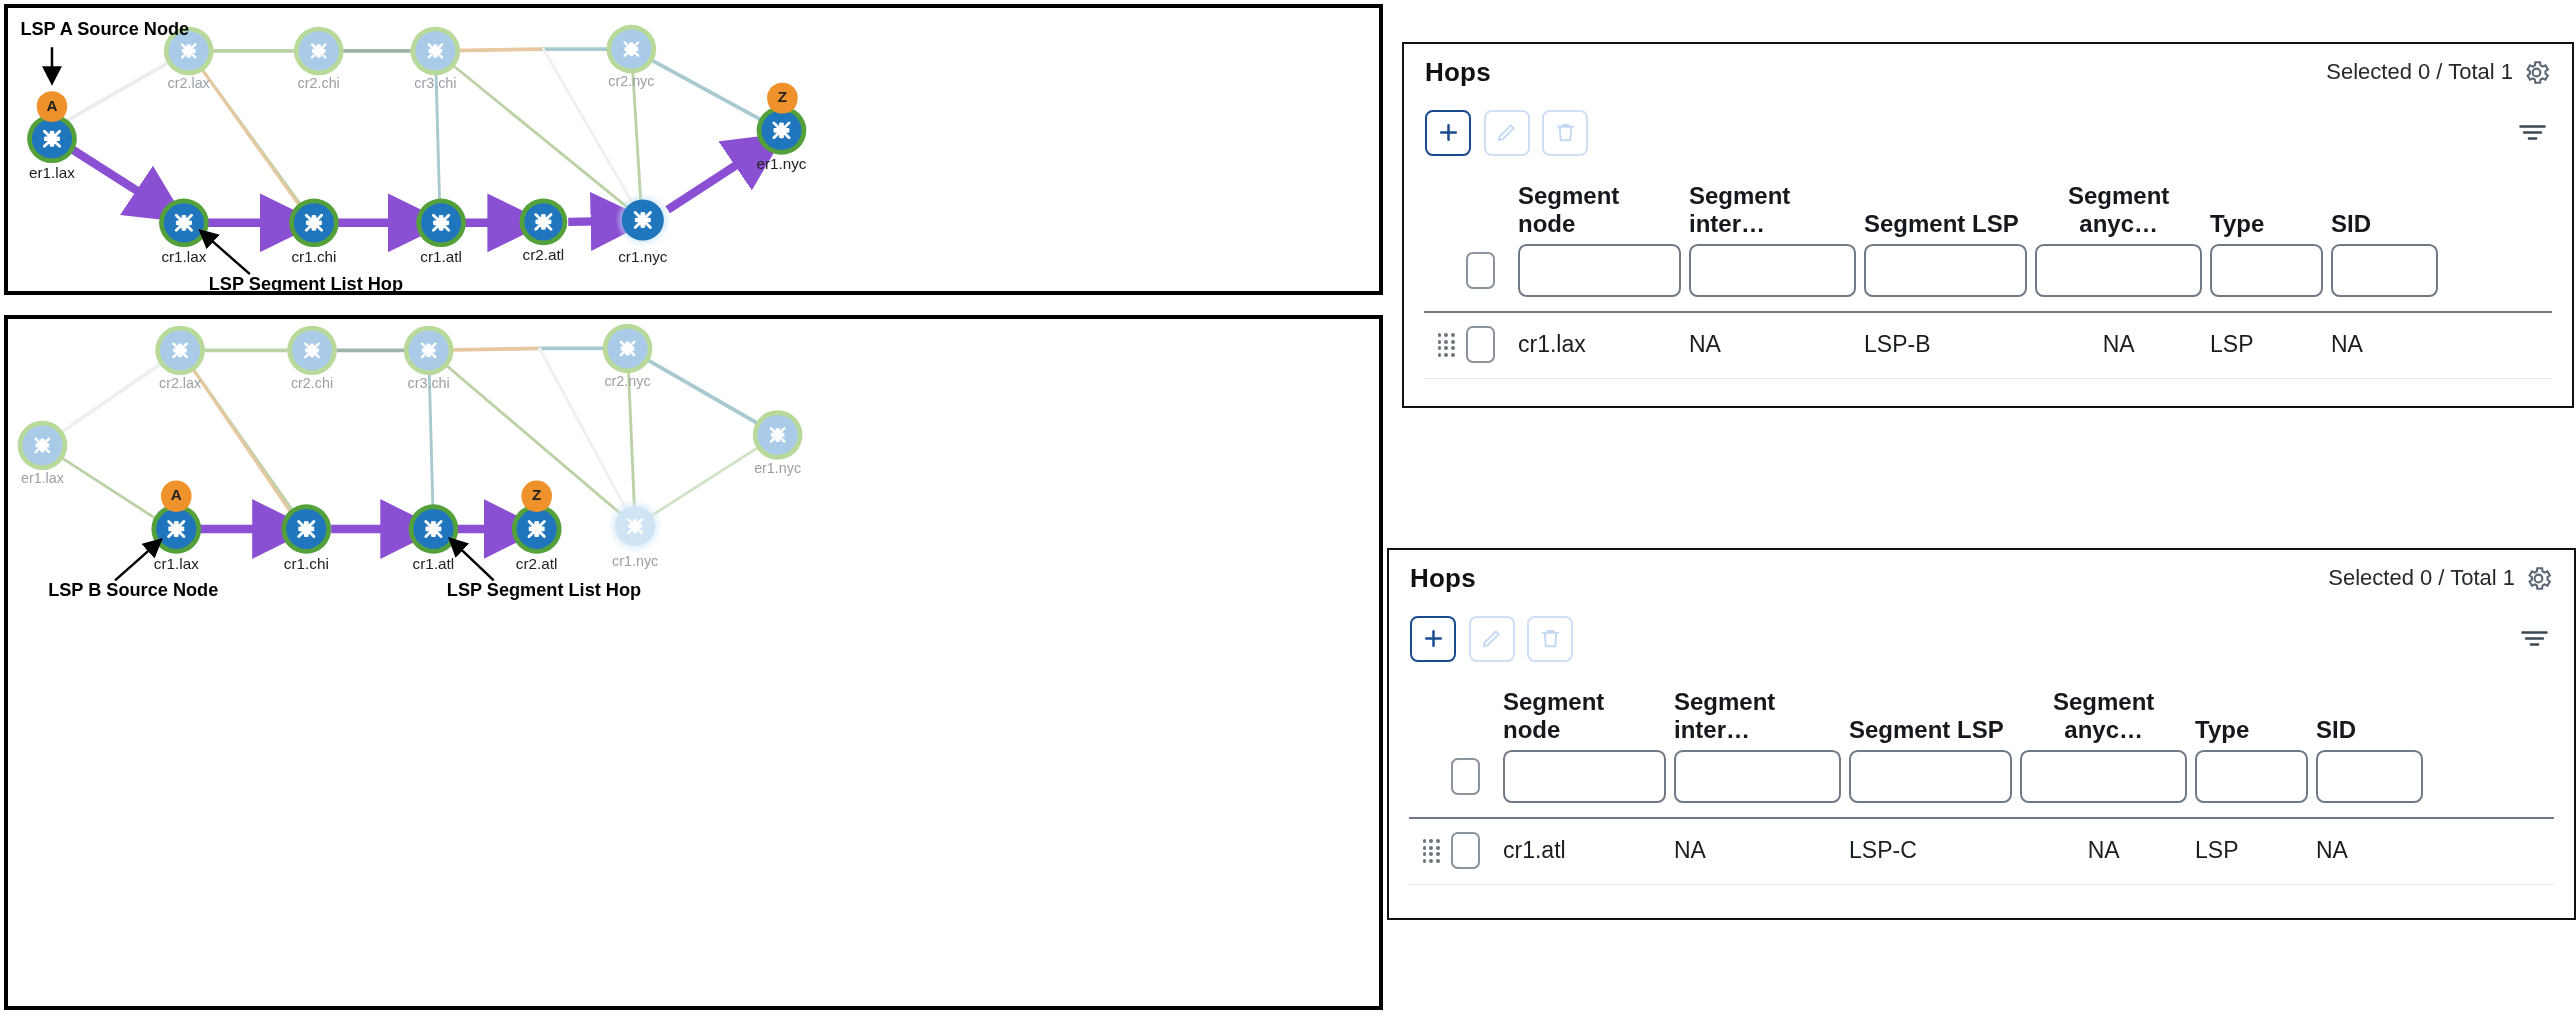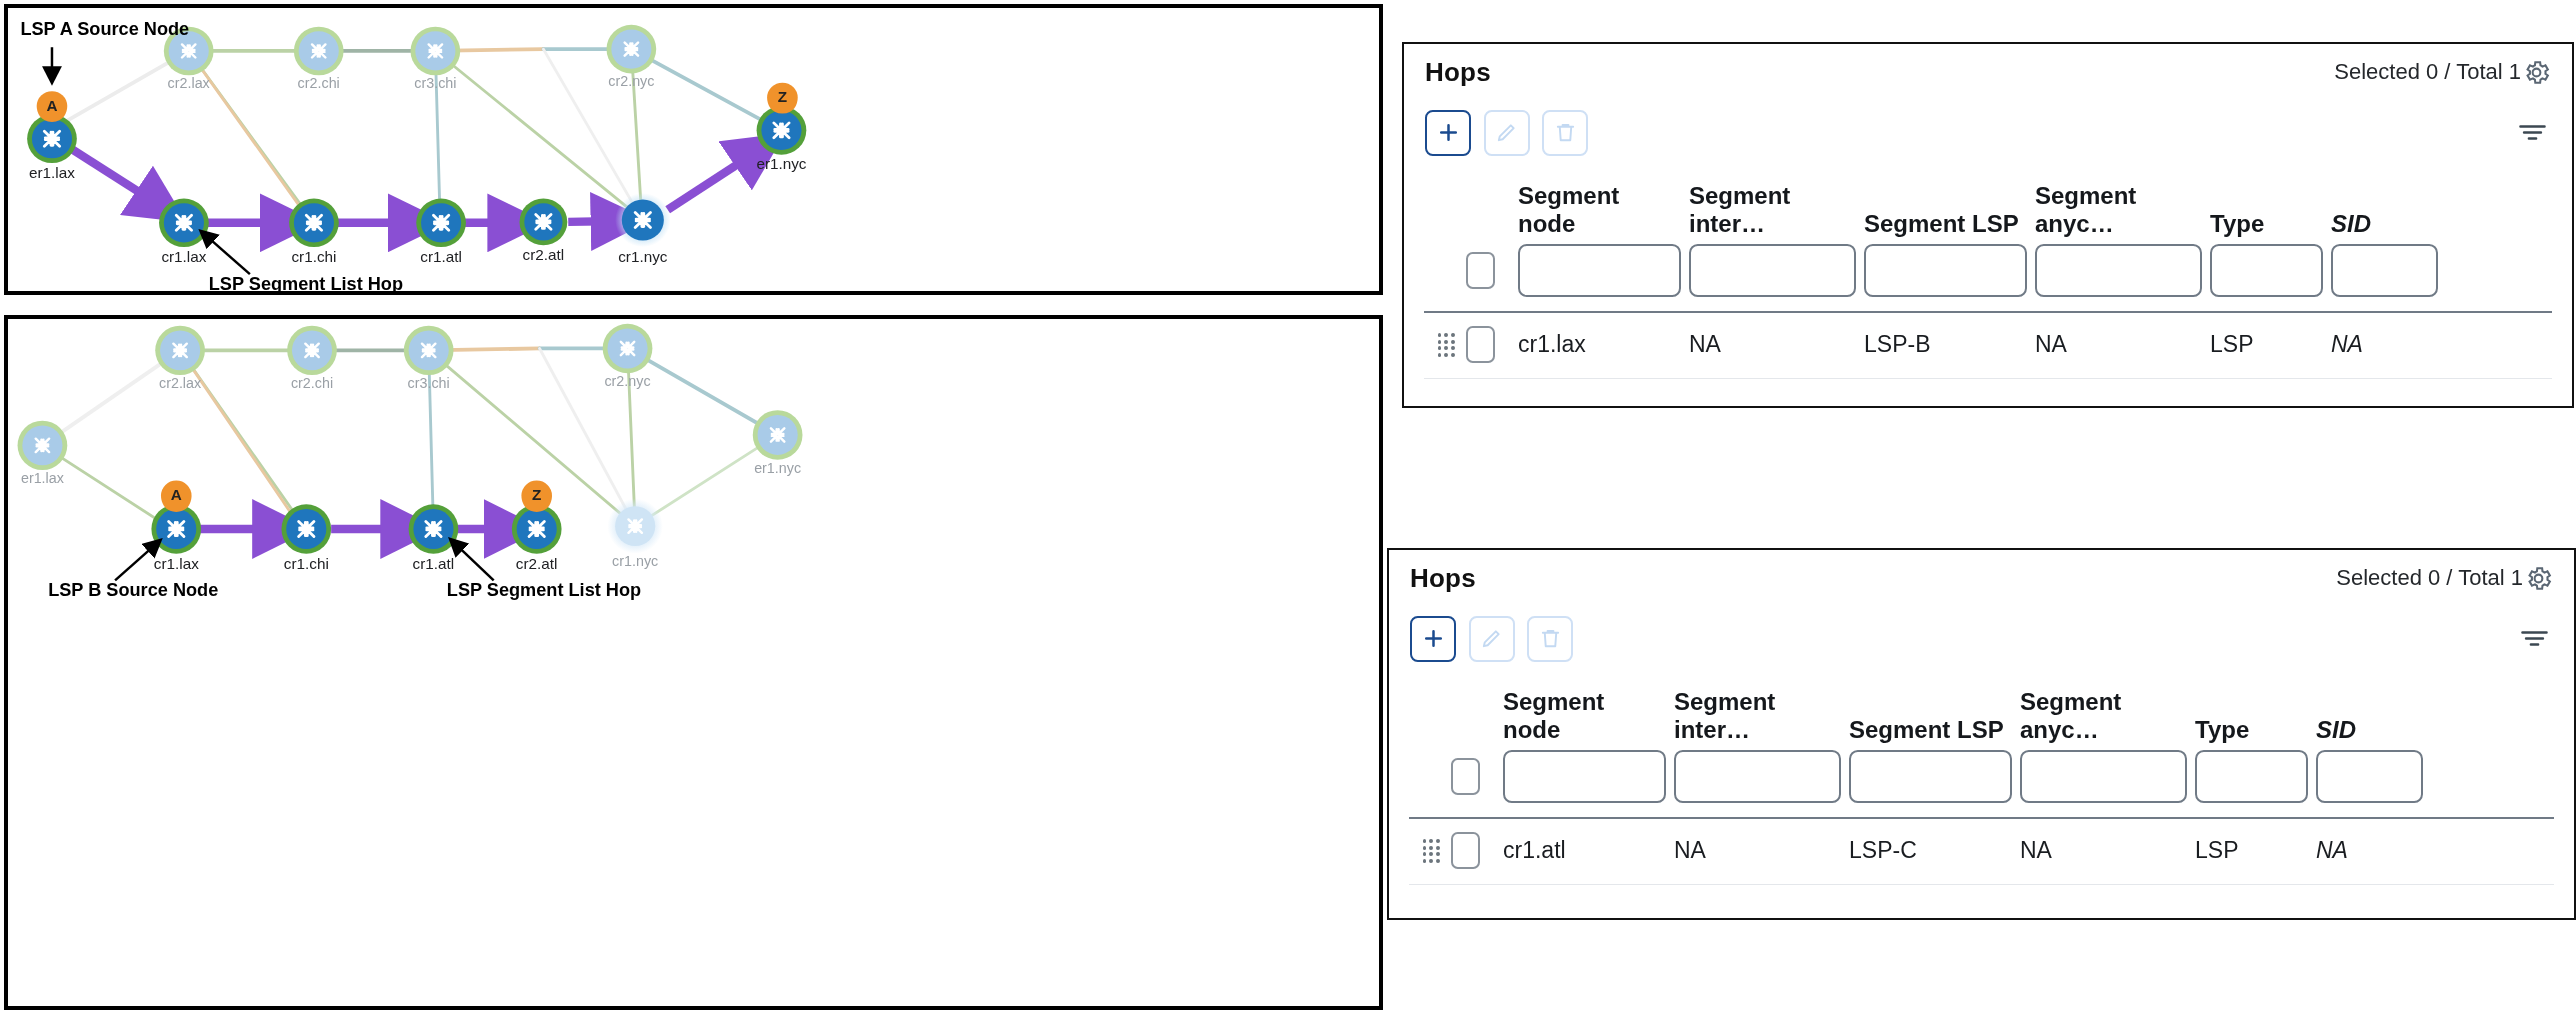--- a/index.html
+++ b/index.html
@@ -35,21 +35,21 @@
 
   .hops-head {
     position: relative;
     height: 56px;
     padding: 16px 21px;
     display: flex; align-items: center; justify-content: space-between;
   }
   .hops-title {
     font-size: 26px; font-weight: bold; color: #111; letter-spacing: 0.2px;
   }
-  .hops-head-right { display:flex; align-items:center; gap: 1px; }
+  .hops-head-right { display:flex; align-items:center; gap: 9px; }
   .hops-count { font-size: 22px; color: #25282c; white-space: nowrap; }
   .gear-icon { width: 29px; height: 29px; display:block; }
 
   .hops-toolbar {
     position: relative;
     padding: 9.6px 21px 5.8px 21px;
     display: flex; align-items: center; justify-content: space-between;
   }
   .tb-left { display: flex; gap: 12.5px; align-items: center; }
   .tb-btn {
@@ -81,23 +81,23 @@
     border-bottom: 1.9px solid #e4e7eb;
     font-size: 23px; color: #1a1d21;
   }
 
   .c-grip  { width: 42px; flex: 0 0 42px; padding-left: 13.5px; }
   .c-check { width: 52px; flex: 0 0 52px; }
   .c-cell  { flex: 0 0 auto; padding-right: 7.7px; }
   .w-node  { width: 171px; }
   .w-int   { width: 175px; }
   .w-lsp   { width: 171px; }
-  .w-any   { width: 175px; }
+  .w-any   { width: 175px; text-align: center; }
   .w-type  { width: 121px; }
-  .w-sid   { width: 115px; font-style: italic; }
+  .w-sid   { width: 115px; }
 
   .chk {
     width: 29px; height: 37px;
     border: 2.9px solid #8b939c; border-radius: 6.7px; background: #fff;
   }
   .fbox {
     height: 53px;
     border: 2.9px solid #707a86; border-radius: 8.7px; background: #fff;
   }
   .grip {

